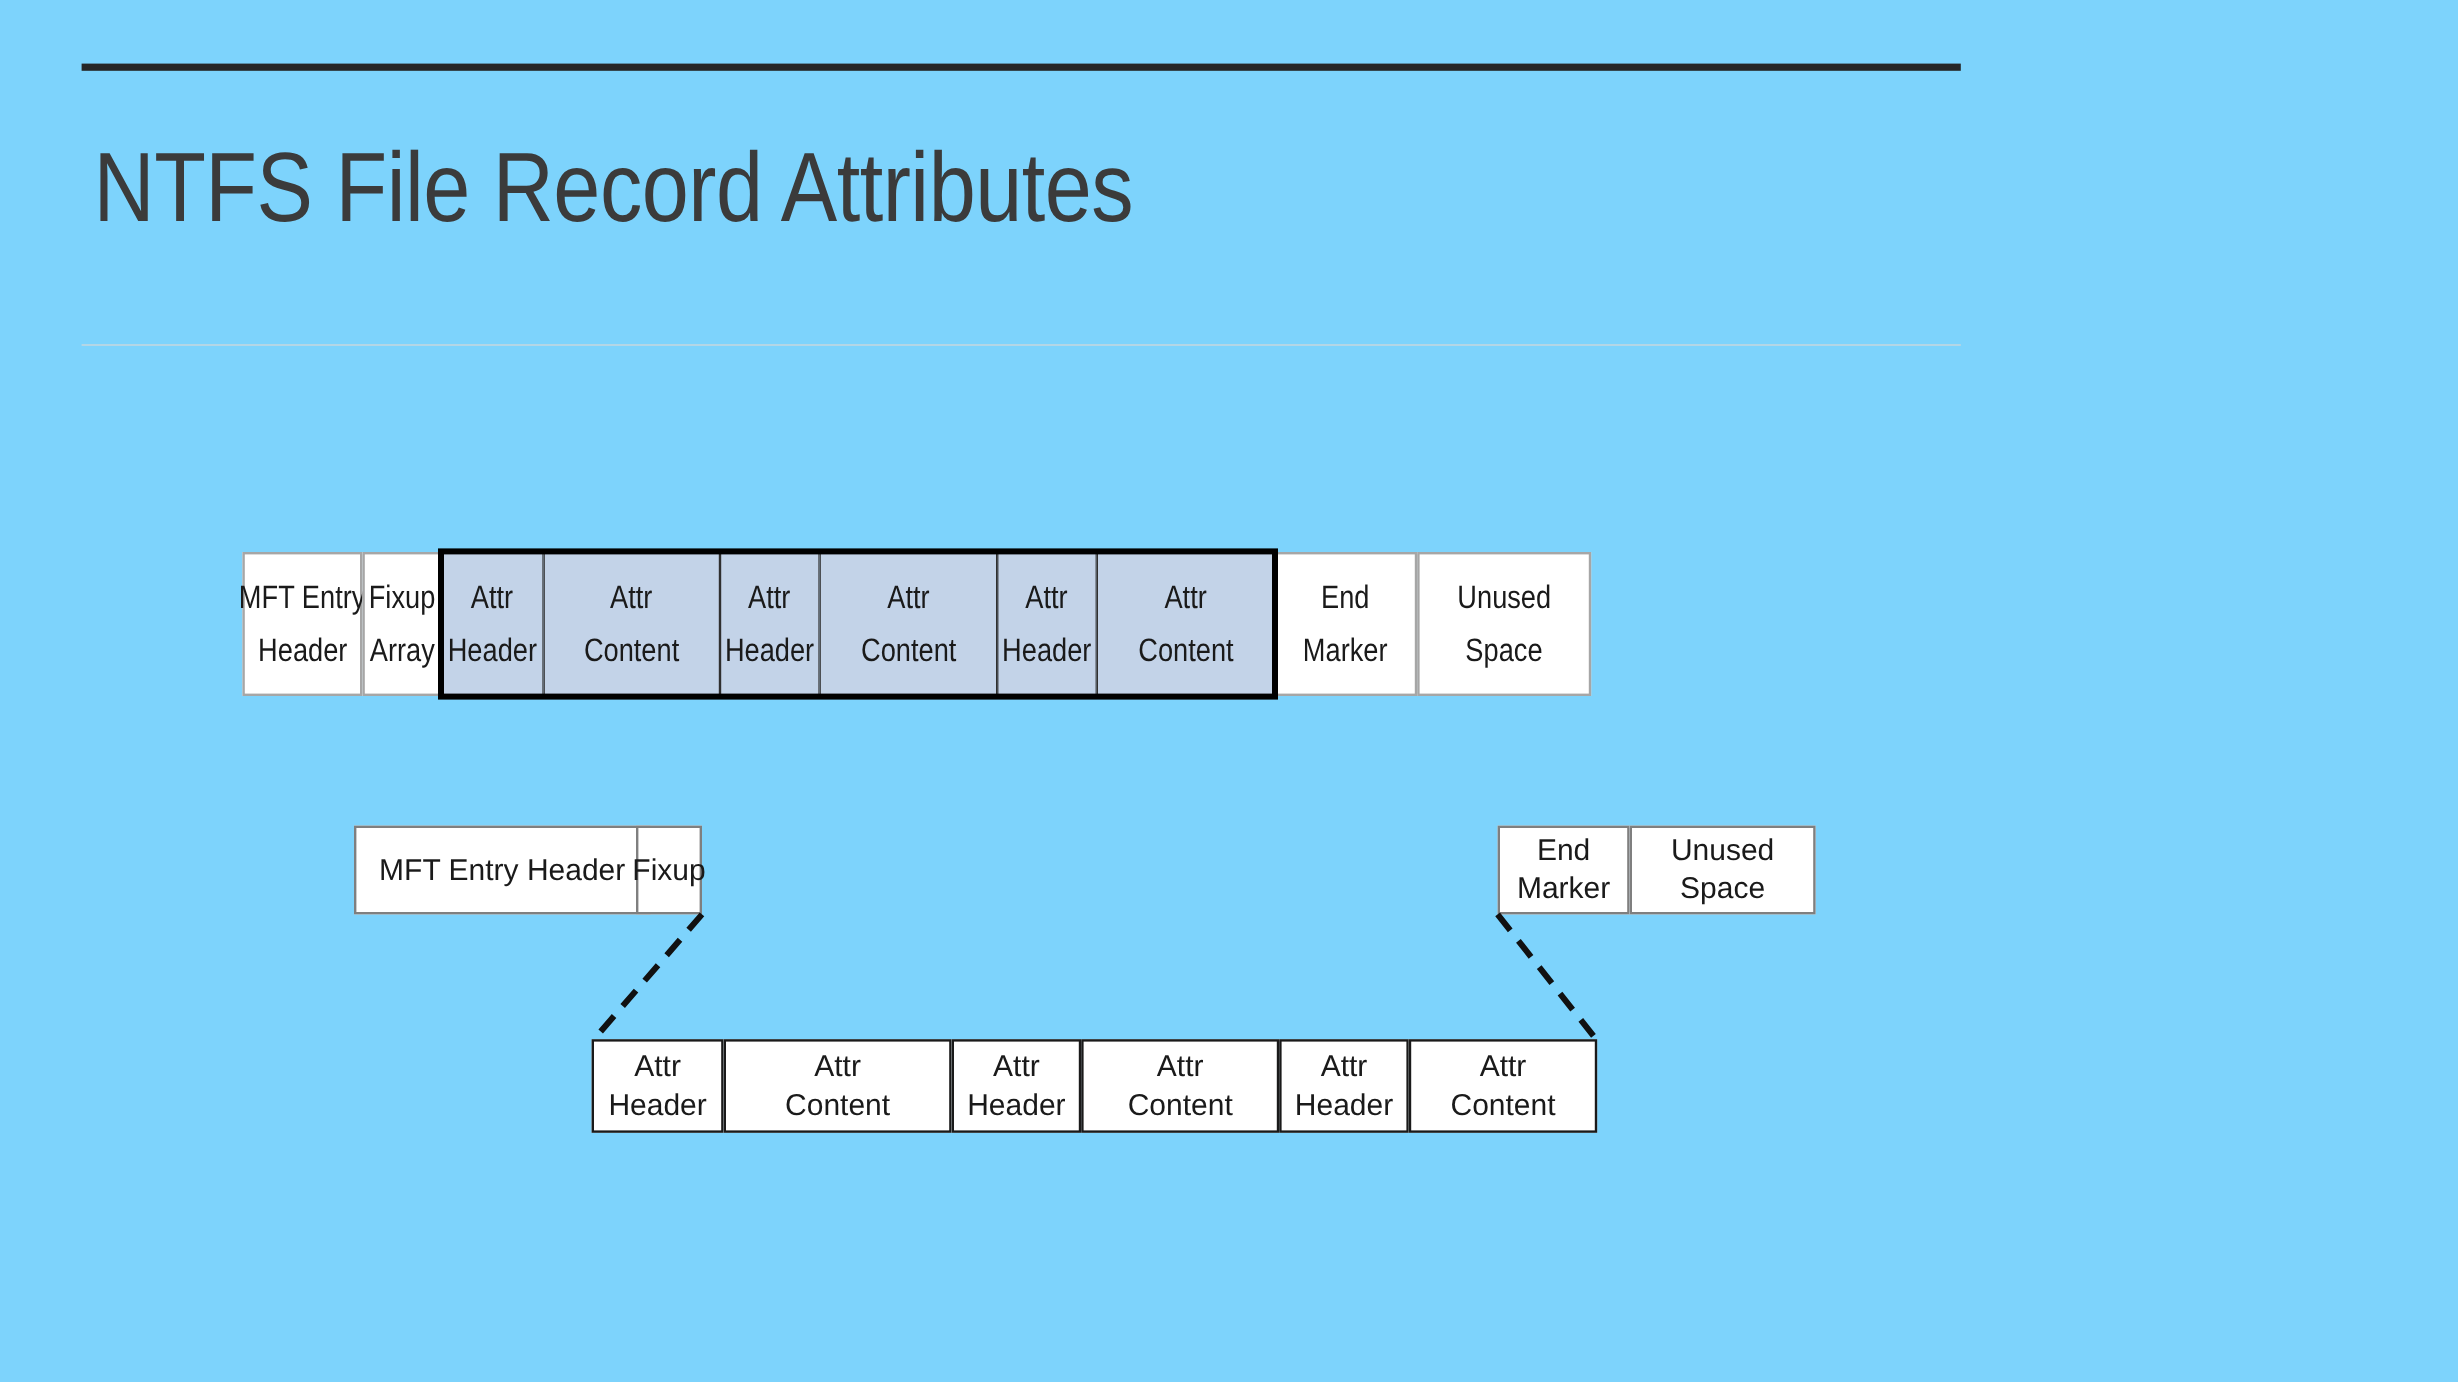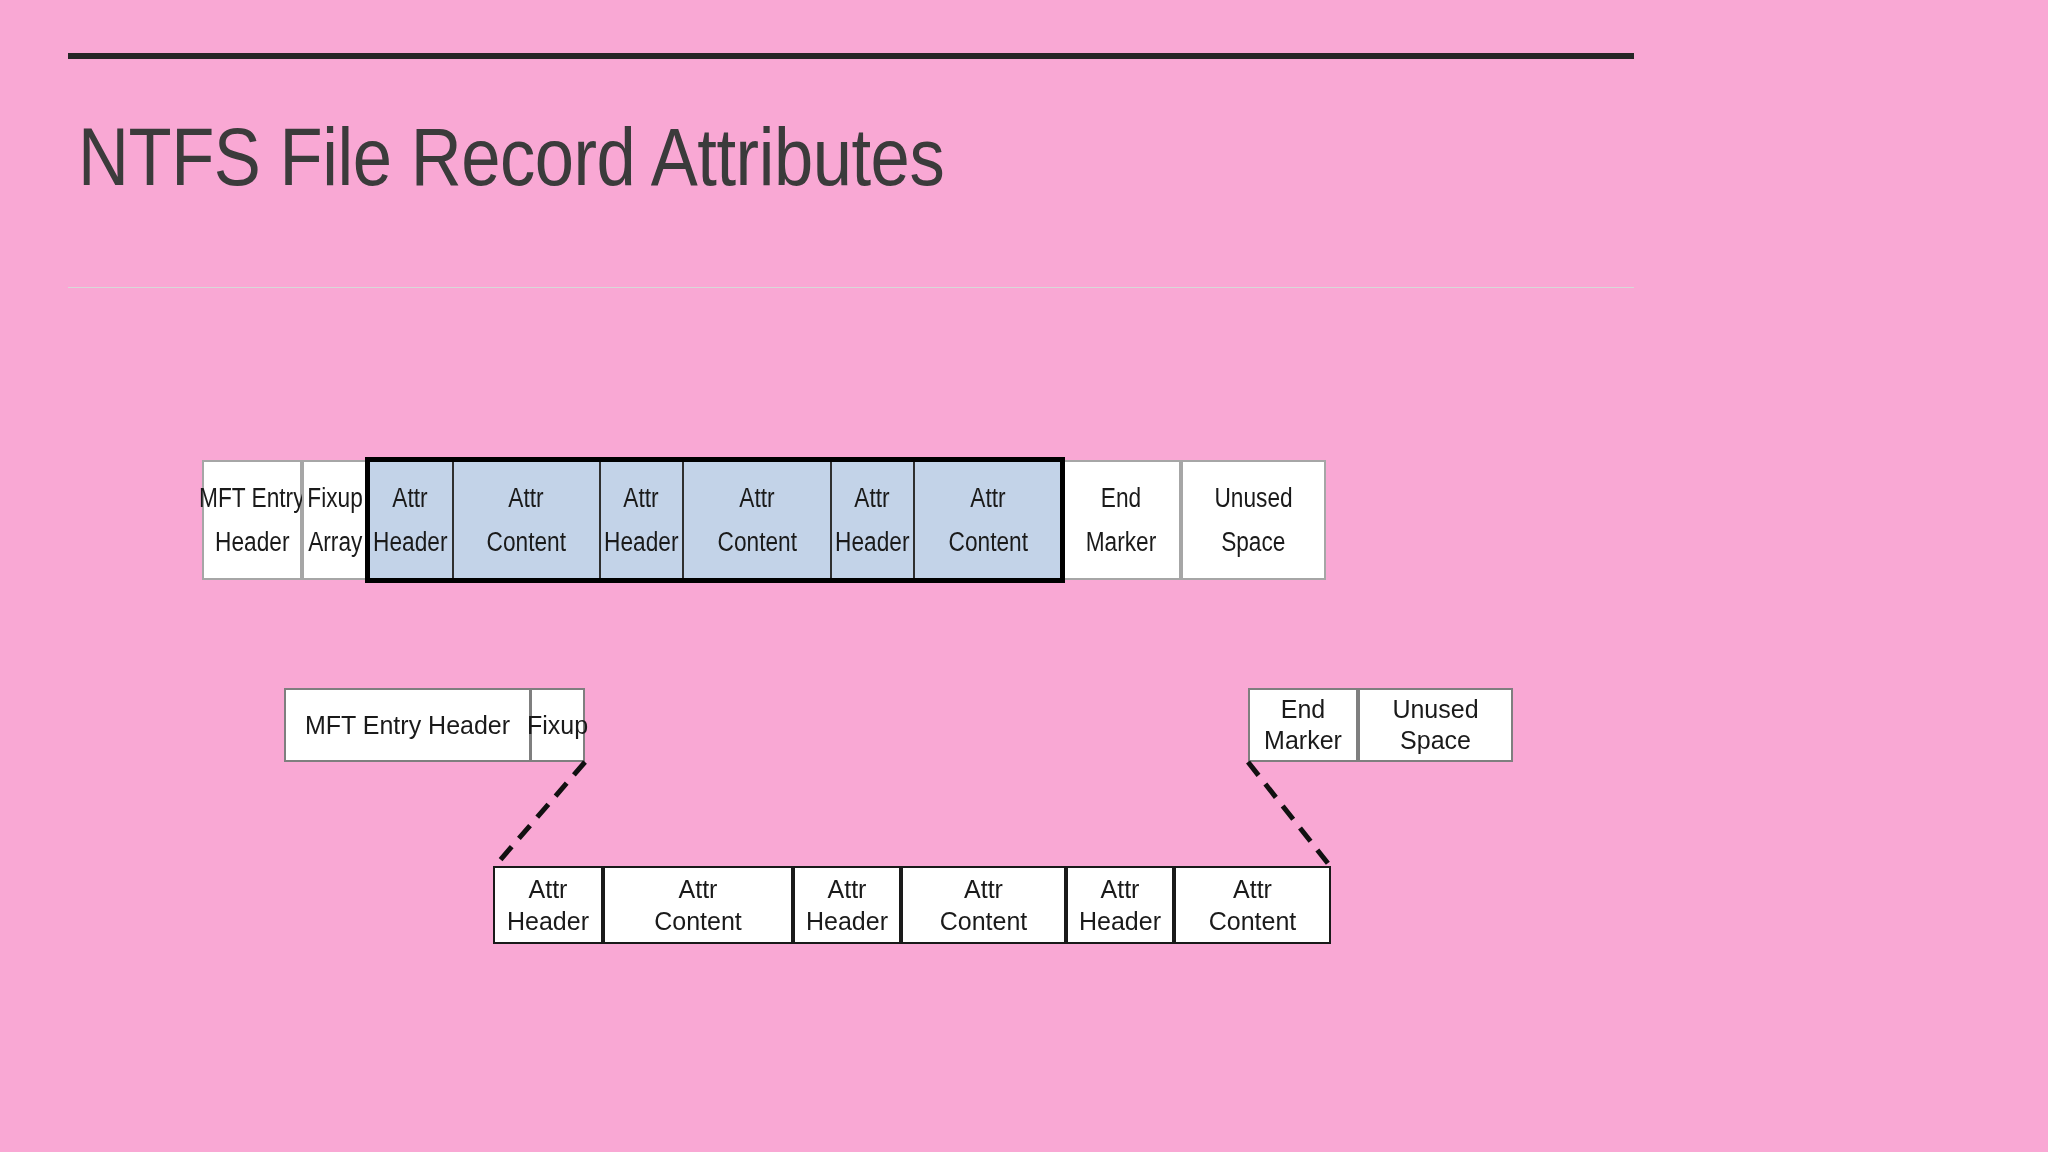--- a/index.html
+++ b/index.html
@@ -13,21 +13,21 @@
     position: relative;
     overflow: hidden;
     font-family: "Liberation Sans", sans-serif;
     color: #404040;
   }
 
   
   #slide {
     position: absolute;
     inset: 0;
-    background: #f9a8d4;
+    background: #7dd3fc;
   }
   #top-rule {
     position: absolute;
     left: 68px;
     top: 53px;
     width: 1566px;
     height: 6px;
     background: #262626;
   }
   #page-title {
@@ -206,21 +206,21 @@
         <span class="ln">Marker</span>
       </div>
       <div class="cell d1-plain" style="left: 979px; width: 145px;">
         <span class="ln">Unused</span>
         <span class="ln">Space</span>
       </div>
       <div id="d1-attr-outline" style="left: 163px; width: 700px;"></div>
     </div>
 
   <div class="diagram" id="diagram-overview">
-      <div class="cell " style="left: 1px; width: 247px;">
+      <div class="cell " style="left: 12px; width: 247px;">
         <span class="ln">MFT Entry Header</span>
       </div>
       <div class="cell " style="left: 247px; width: 55px;">
         <span class="ln">Fixup</span>
       </div>
       <div class="cell " style="left: 965px; width: 110px;">
         <span class="ln">End</span>
         <span class="ln">Marker</span>
       </div>
       <div class="cell " style="left: 1075px; width: 155px;">

